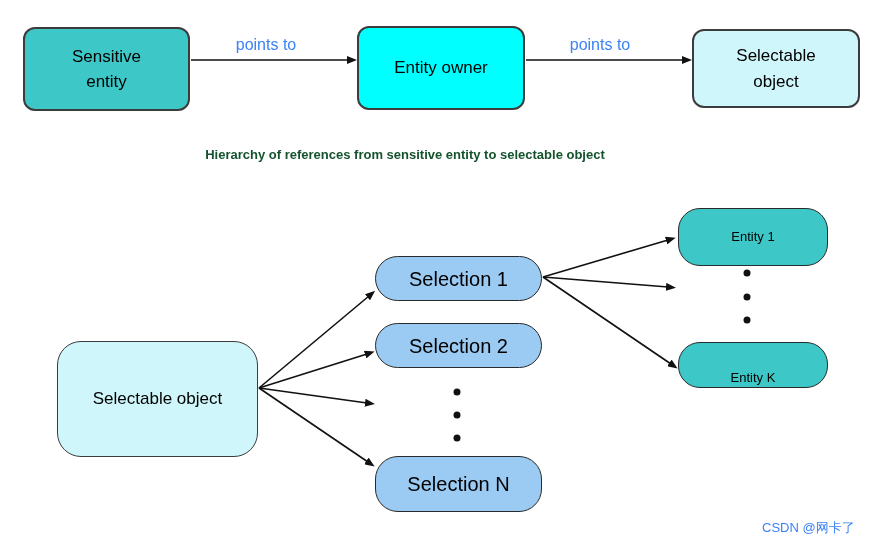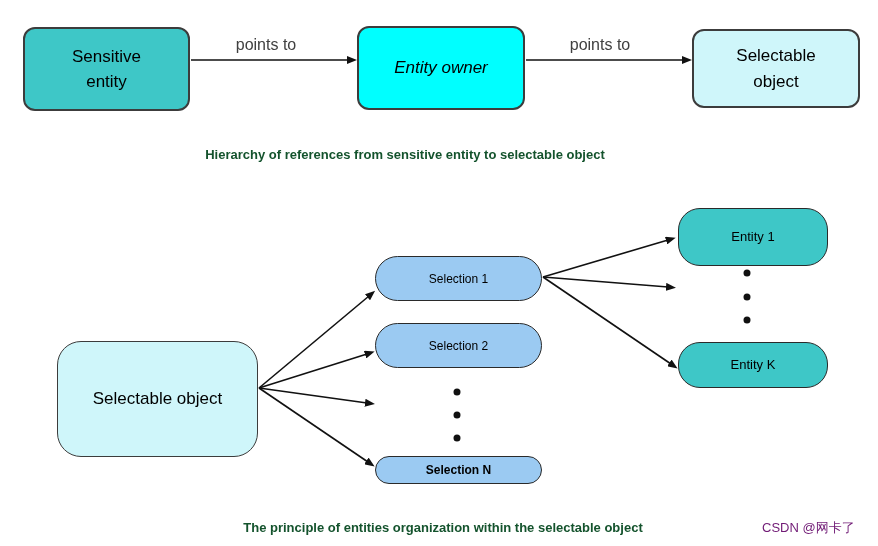--- a/index.html
+++ b/index.html
@@ -20,58 +20,58 @@
     position: absolute;
     display: flex;
     align-items: center;
     justify-content: center;
     text-align: center;
     box-sizing: border-box;
     color: #000000;
   }
   .node .lbl { white-space: pre-line; line-height: 1.5; }
   .rect { border: 2px solid #3c3c3c; border-radius: 12px; font-size: 17px; }
-  .pill { border: 1.4px solid #2a2a2a; font-size: 12px; }
+  .pill { border: 1.4px solid #2a2a2a; font-size: 20px; }
   .teal      { background: #3EC7C7; }
-  .cyan      { background: #00FFFF; font-style: italic; }
+  .cyan      { background: #00FFFF; }
   .lightcyan { background: #CFF6FA; }
   .lightblue { background: #9BCAF2; }
   .box-sensitive  { left: 23px;  top: 27px; width: 167px; height: 84px; justify-content: center; }
   .box-owner      { left: 357px; top: 26px; width: 168px; height: 84px; }
   .box-selectable { left: 692px; top: 29px; width: 168px; height: 79px; }
   .edge-label {
     position: absolute;
     font-size: 16px;
-    color: #404040;
+    color: #3b82f6;
     text-align: center;
     width: 160px;
   }
   .edge-label-1 { left: 186px; top: 36px; }
   .edge-label-2 { left: 520px; top: 36px; }
   .caption {
     position: absolute;
     font-size: 13px;
     font-weight: bold;
     color: #14532d;
     text-align: center;
     width: 700px;
   }
   .caption-1 { left: 55px; top: 147px; }
   .caption-2 { left: 93px; top: 520px; }
   .sel-root { left: 57px;  top: 341px; width: 201px; height: 116px; border: 1.5px solid #3c3c3c; border-radius: 24px; font-size: 17px; }
   .sel-1 { left: 375px; top: 256px; width: 167px; height: 45px; border-radius: 23px; }
   .sel-2 { left: 375px; top: 323px; width: 167px; height: 45px; border-radius: 23px; }
-  .sel-n { left: 375px; top: 456px; width: 167px; height: 28px; border-radius: 23px; font-weight: bold; }
+  .sel-n { left: 375px; top: 456px; width: 167px; height: 56px; border-radius: 23px; }
   .ent-1 { left: 678px; top: 208px; width: 150px; height: 58px; border-radius: 22px; font-size: 13px; }
-  .ent-k { left: 678px; top: 342px; width: 150px; height: 46px; border-radius: 22px; font-size: 13px; }
+  .ent-k { left: 678px; top: 342px; width: 150px; height: 46px; border-radius: 22px; font-size: 13px; align-items: flex-end; }
   .watermark {
     position: absolute;
     left: 762px; top: 519px;
     font-size: 13px;
-    color: #701a75;
+    color: #3b82f6;
     white-space: nowrap;
     text-align: right;
   }
 </style>
 </head>
 <body>
 
 <div class="canvas">
 
   <svg class="wires" width="878" height="546" viewBox="0 0 878 546" xmlns="http://www.w3.org/2000/svg">
@@ -128,17 +128,16 @@
   </div>
   <div class="node pill lightblue sel-n">
     <span class="lbl">Selection N</span>
   </div>
   <div class="node pill teal ent-1">
     <span class="lbl">Entity 1</span>
   </div>
   <div class="node pill teal ent-k">
     <span class="lbl">Entity K</span>
   </div>
-  <div class="caption caption-2">The principle of entities organization within the selectable object</div>
 
   <div class="watermark">CSDN @网卡了</div>
 
 </div>
 
 </body></html>

